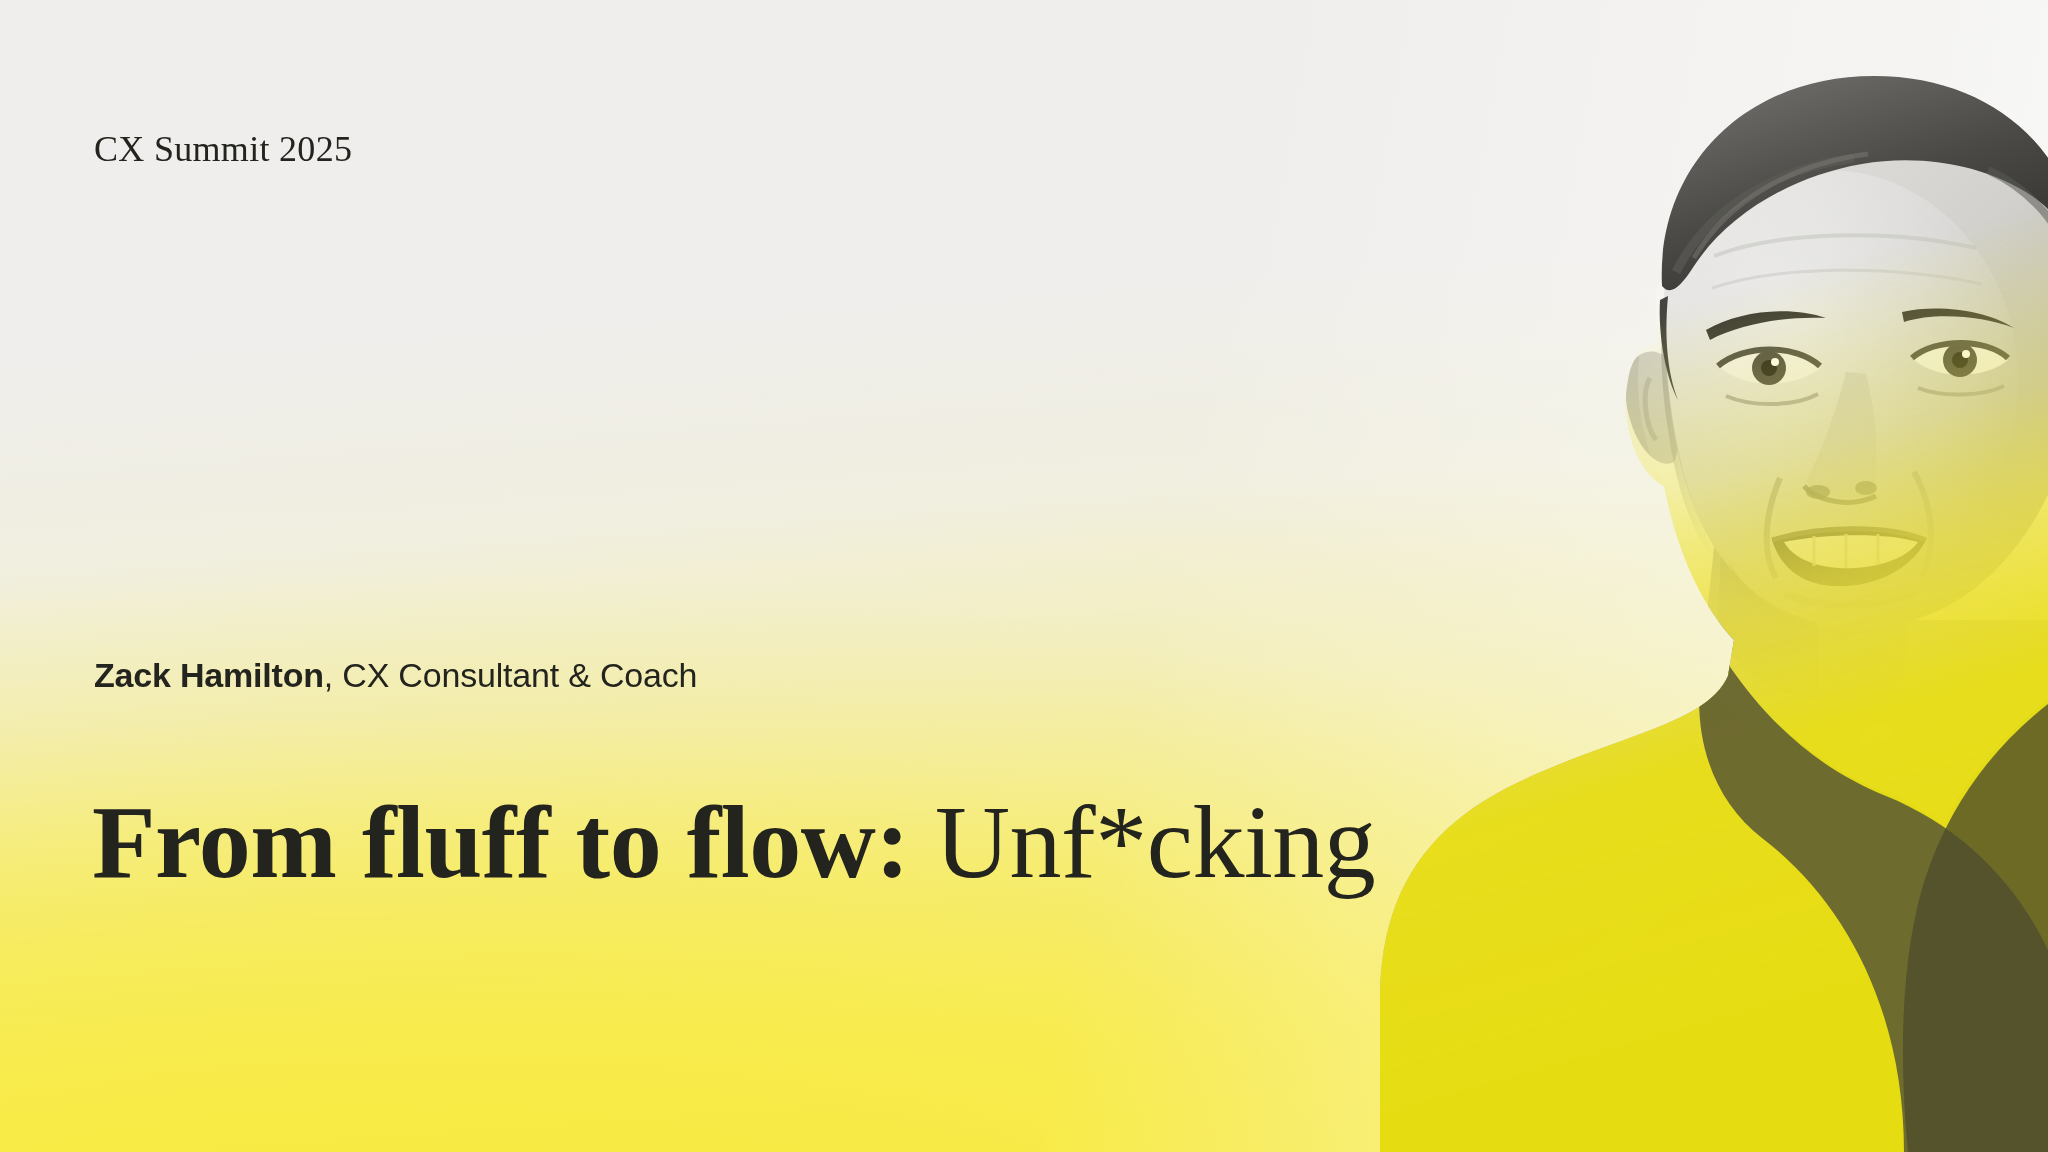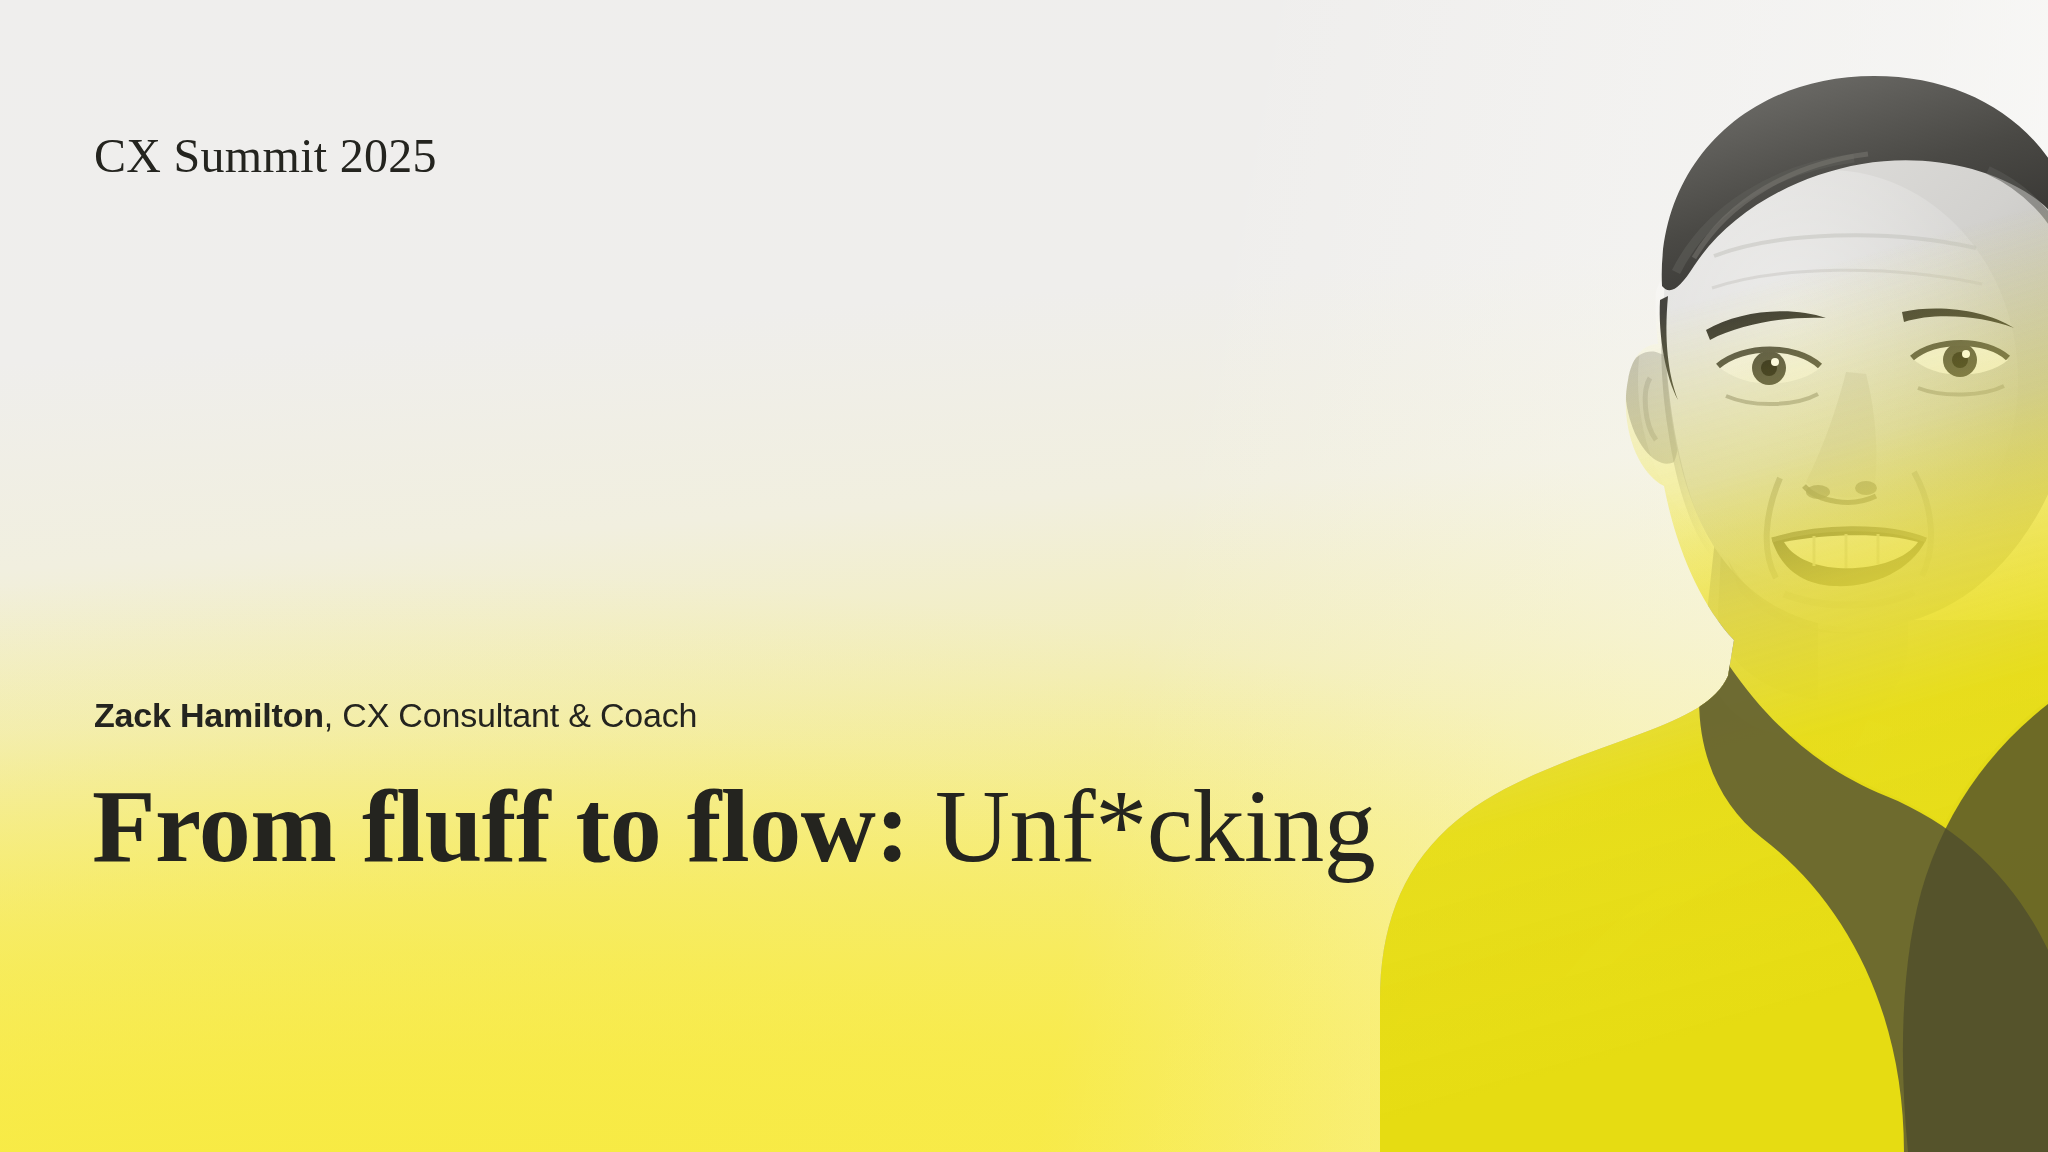--- a/index.html
+++ b/index.html
@@ -79,48 +79,48 @@
     inset: 0;
     pointer-events: none;
   }
   .text-layer > * { pointer-events: auto; }
 
   .eyebrow {
     position: absolute;
     left: 94px;
     top: 128px;
     font-family: "Liberation Serif", serif;
-    font-size: 48px;
+    font-size: 36px;
     font-weight: 400;
     letter-spacing: 0.3px;
     color: #24241f;
     white-space: nowrap;
   }
 
   .speaker {
     position: absolute;
     left: 94px;
-    top: 696px;
+    top: 656px;
     font-family: "Liberation Sans", sans-serif;
     font-size: 34px;
     letter-spacing: -0.2px;
     color: #24241f;
     white-space: nowrap;
   }
   .speaker .name {
     font-weight: 700;
   }
   .speaker .role {
     font-weight: 400;
   }
 
   .headline {
     position: absolute;
     left: 92px;
-    top: 766px;
+    top: 782px;
     width: 1560px;
     font-family: "Liberation Serif", serif;
     font-size: 104px;
     line-height: 1.16;
     color: #24241f;
     letter-spacing: -0.5px;
   }
   .headline .hl-strong {
     font-weight: 700;
   }

